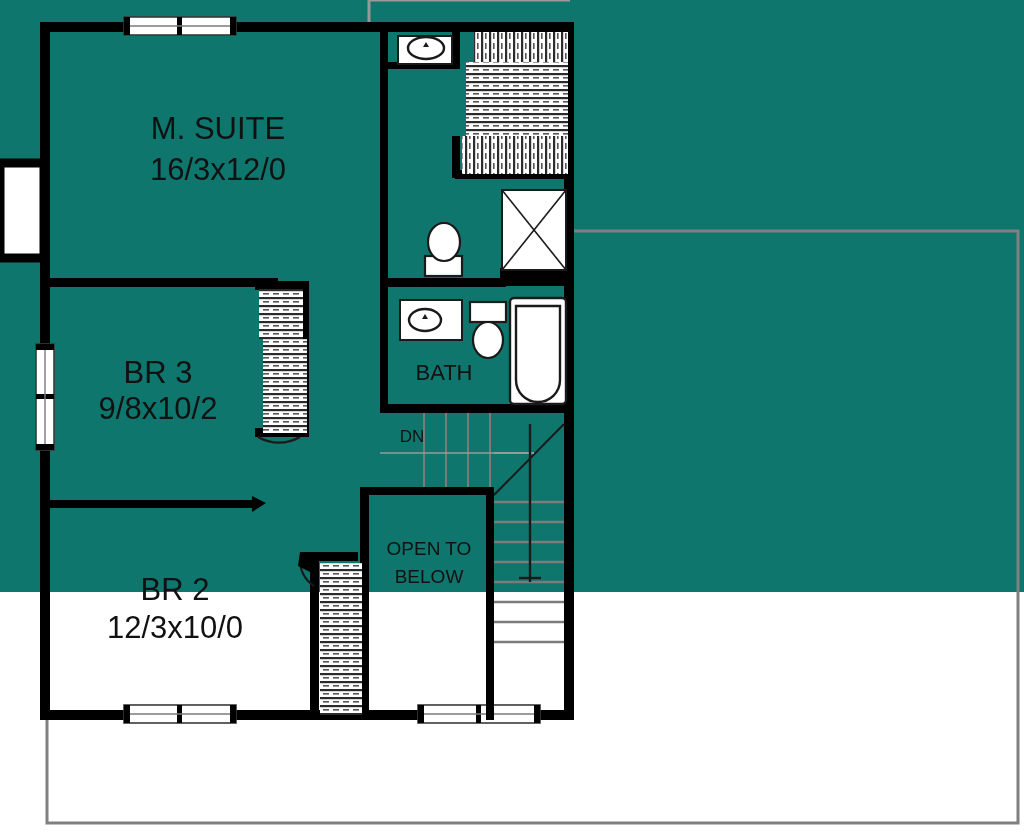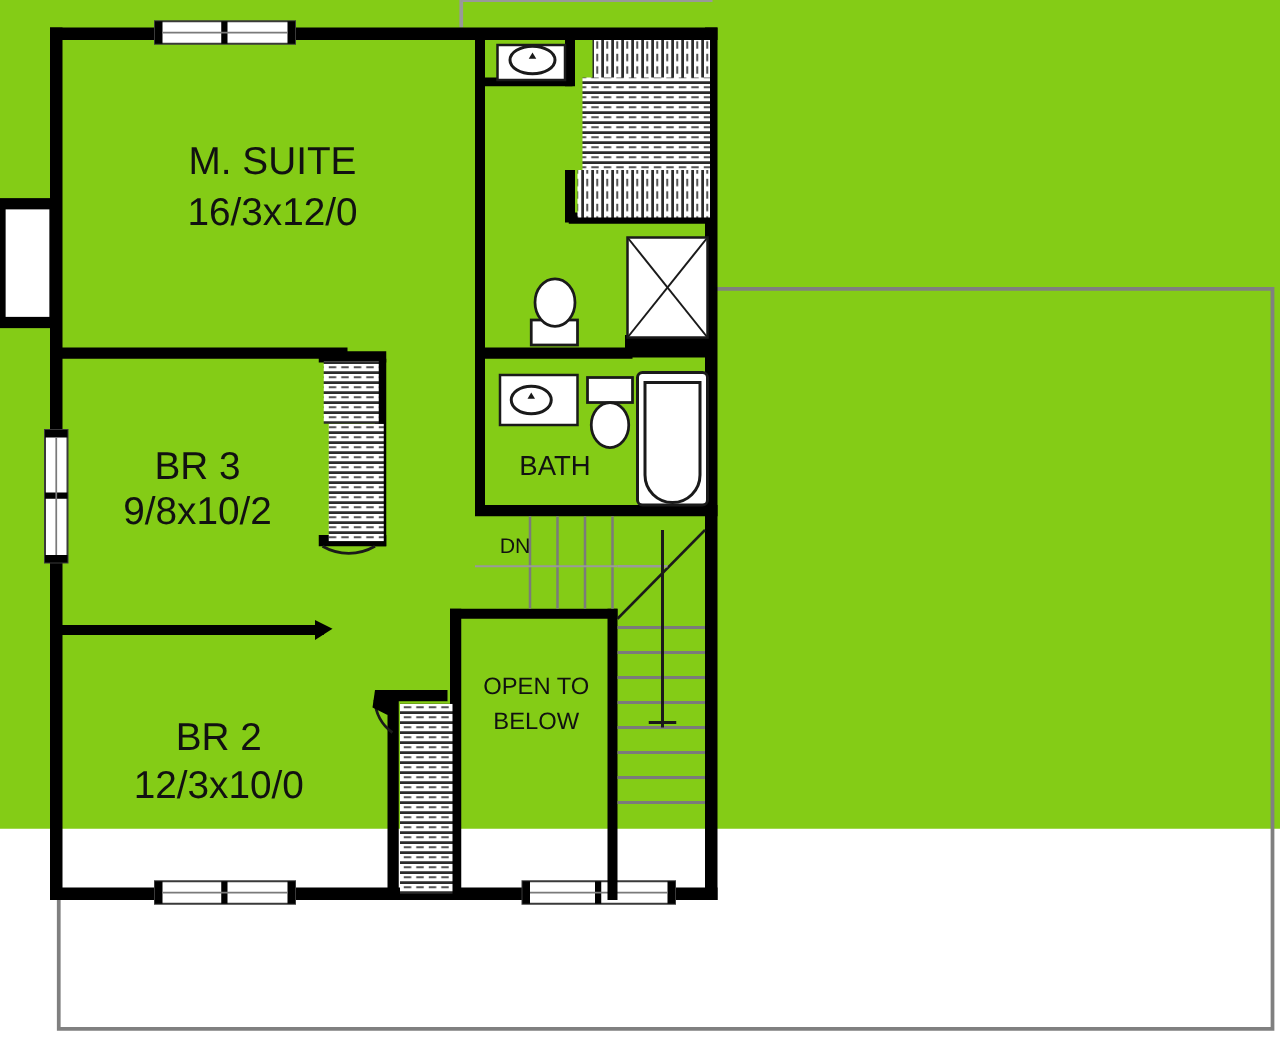--- a/index.html
+++ b/index.html
@@ -9,22 +9,22 @@
   }
   body {
     width: 1024px;
     height: 833px;
     font-family: "Liberation Sans", sans-serif;
     overflow: hidden;
   }
   #plan-root {
     position: relative;
     width: 1024px;
-    height: 663px;
-    background: #84cc16;
+    height: 592px;
+    background: #0f766e;
   }
   svg.plan-svg {
     position: absolute;
     left: 0;
     top: 0;
     width: 1024px;
     height: 833px;
     display: block;
   }
   .room-label {

